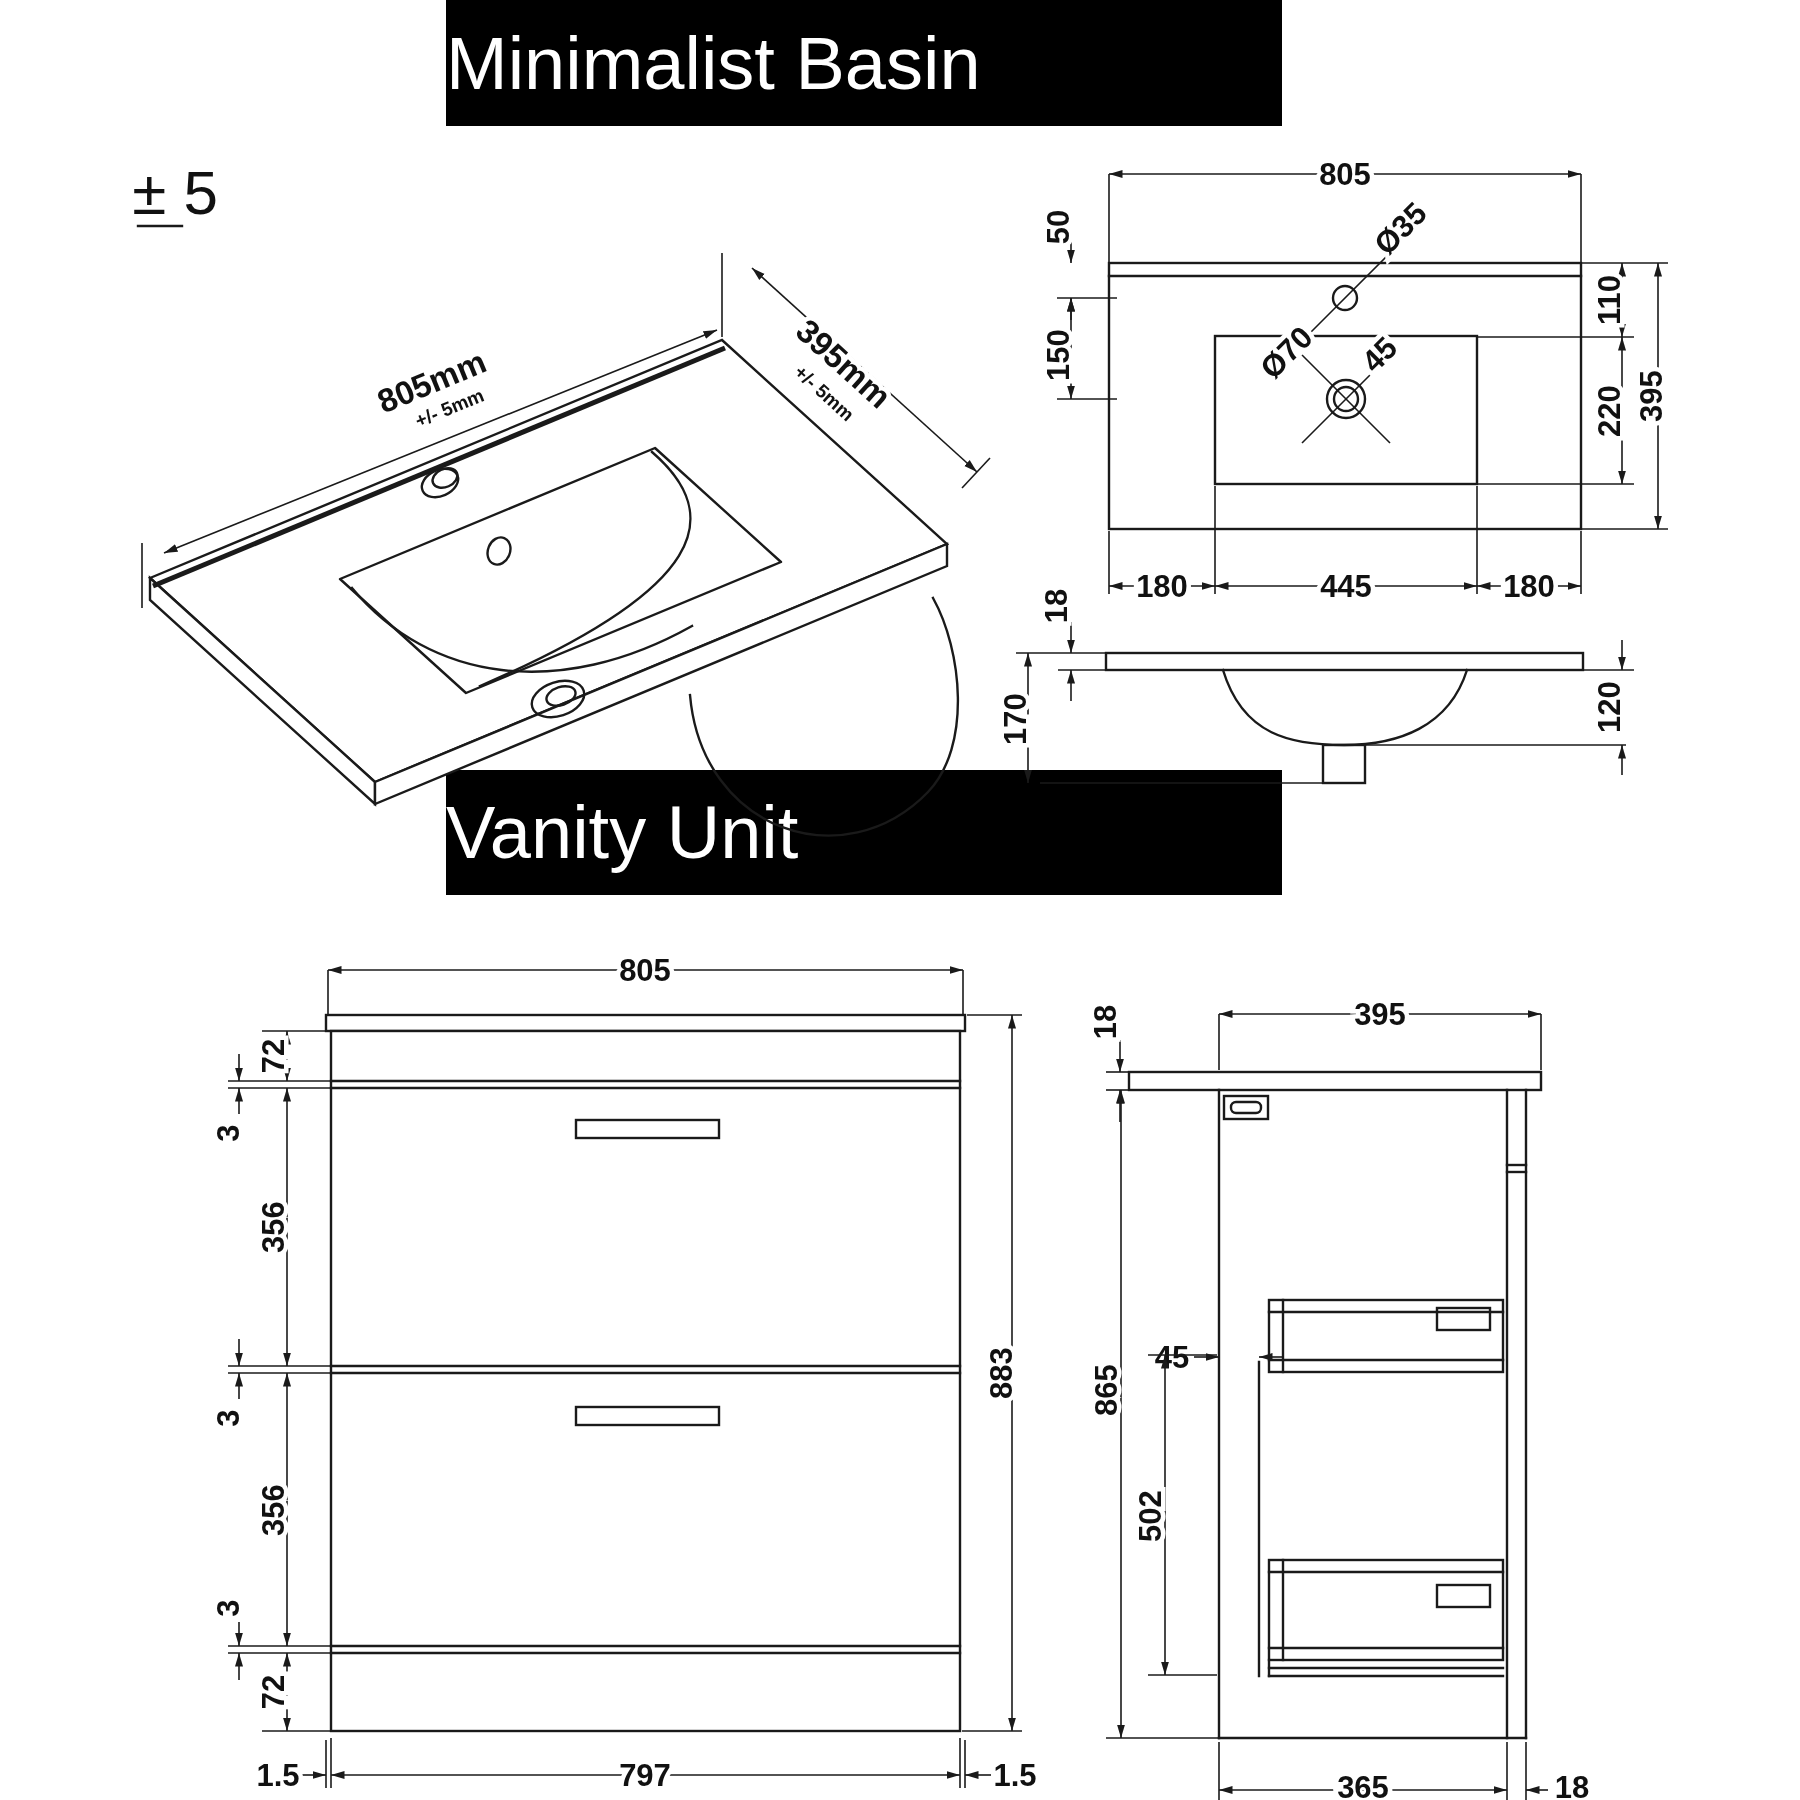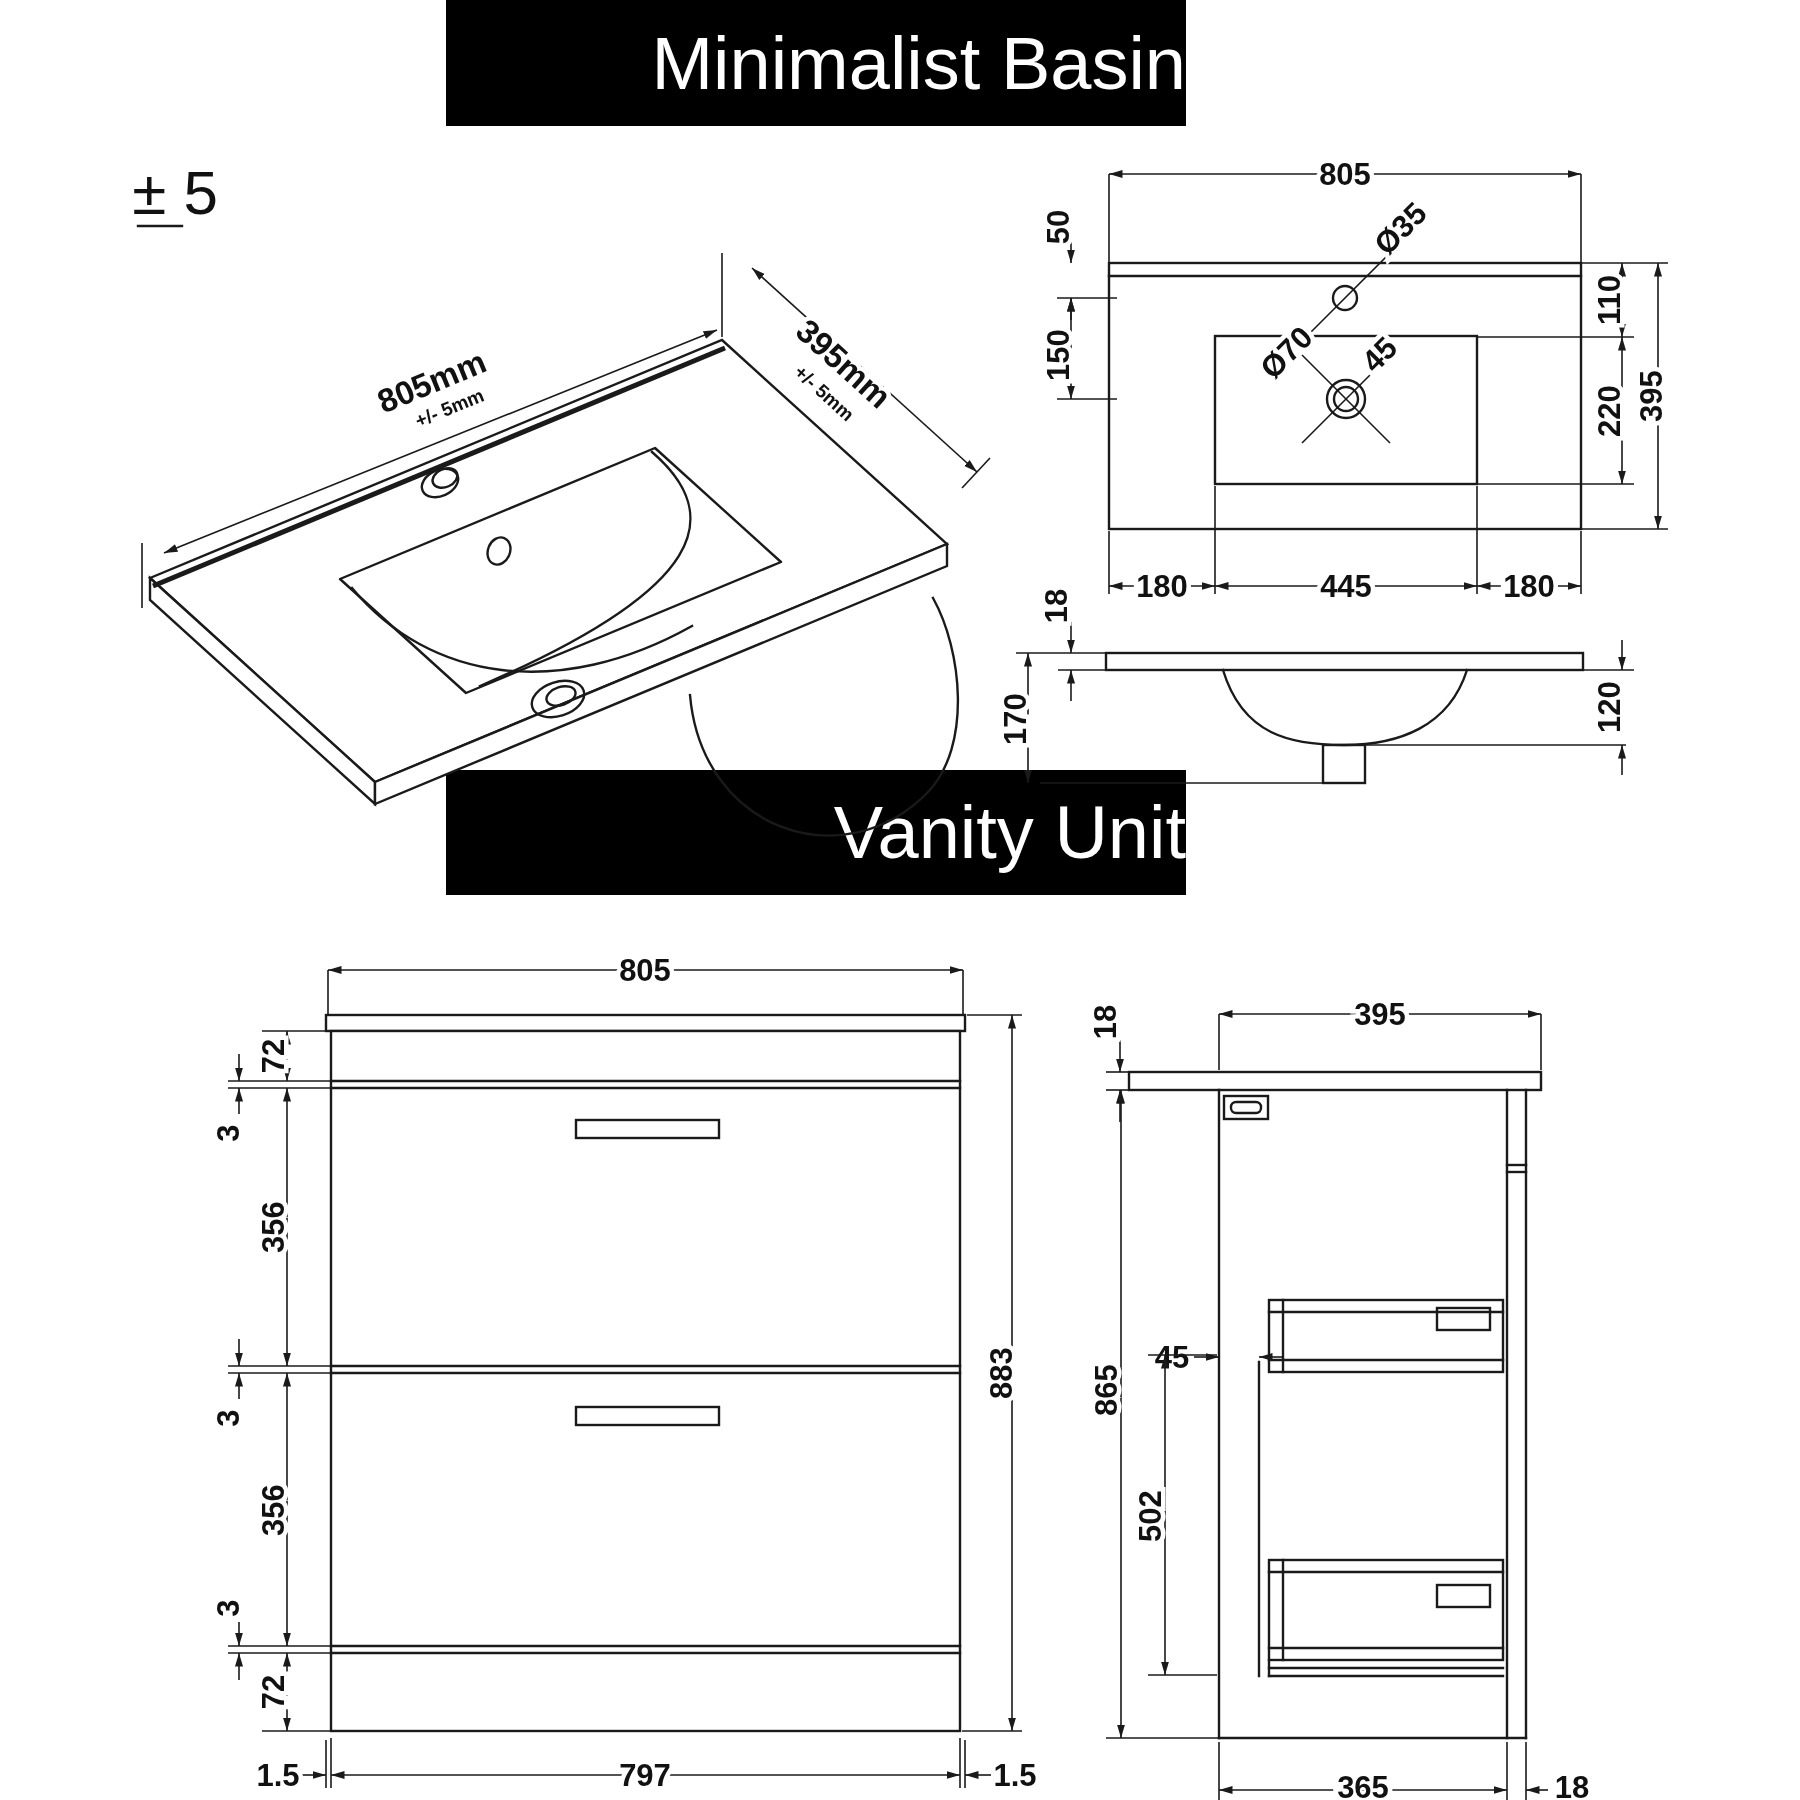--- a/index.html
+++ b/index.html
@@ -1,19 +1,19 @@
 <!DOCTYPE html>
 <html><head>
 <meta charset="utf-8">
 <style>
   html,body{margin:0;padding:0;background:#fff;}
   #stage{position:relative;width:1800px;height:1800px;background:#fff;overflow:hidden;
          font-family:"Liberation Sans", sans-serif;}
-  .banner{position:absolute;left:446px;width:740px;height:126px;background:#000;
-          display:flex;align-items:center;justify-content:flex-end;}
+  .banner{position:absolute;left:446px;width:836px;height:126px;background:#000;
+          display:flex;align-items:center;justify-content:flex-start;}
   .banner span{color:#fff;font-size:74px;font-weight:400;letter-spacing:0px;white-space:nowrap;}
   #banner-basin{top:0;}
   #banner-vanity{top:770px;height:125px;}
   svg{position:absolute;left:0;top:0;}
   .ol{stroke:#1a1a1a;stroke-width:2.4;fill:none;stroke-linecap:square;}
   .fw{fill:#ffffff;stroke:#1a1a1a;stroke-width:2.4;}
   .thin{stroke:#1a1a1a;stroke-width:1.6;fill:none;}
   .dim{font-family:"Liberation Sans",sans-serif;font-weight:bold;font-size:31px;fill:#111;
        stroke:#fff;stroke-width:9px;paint-order:stroke;text-anchor:middle;}
   .dimsm{font-size:19px;}

